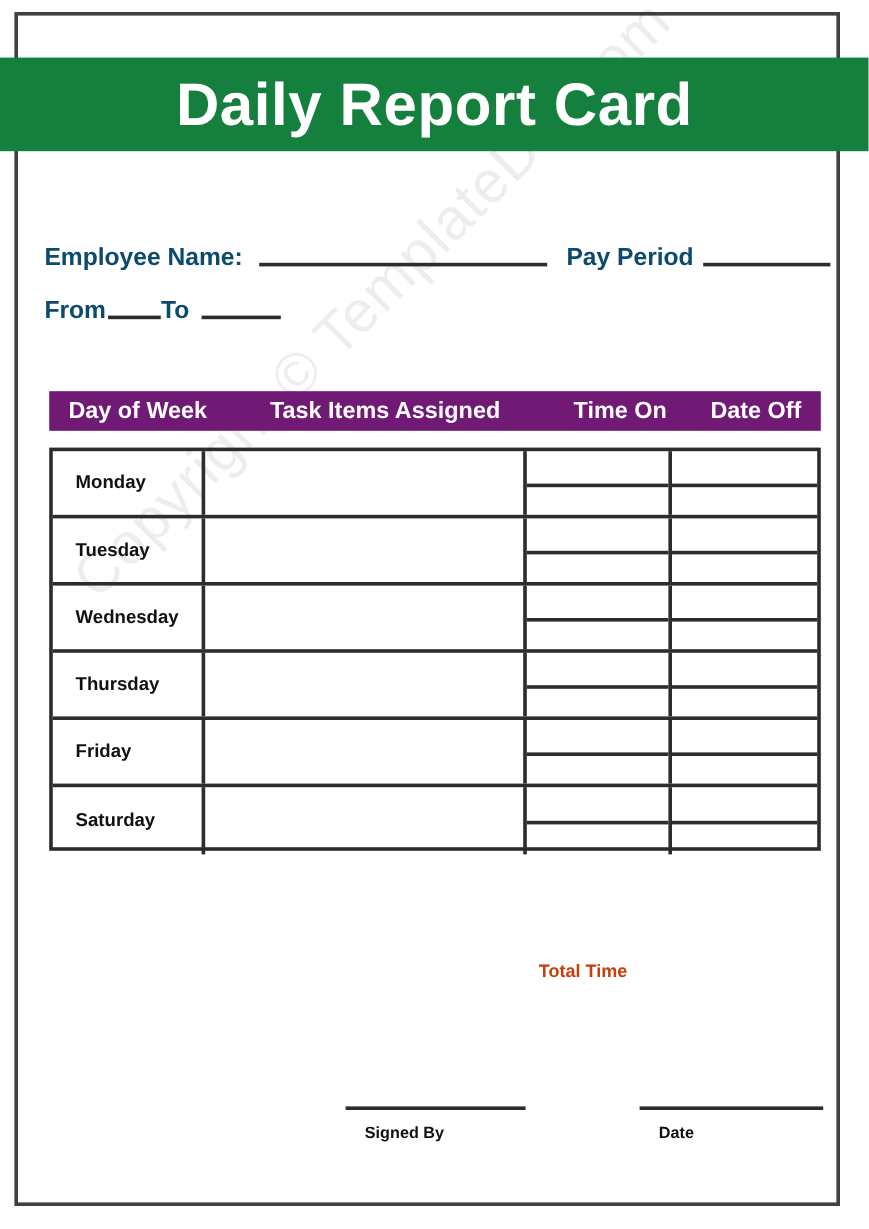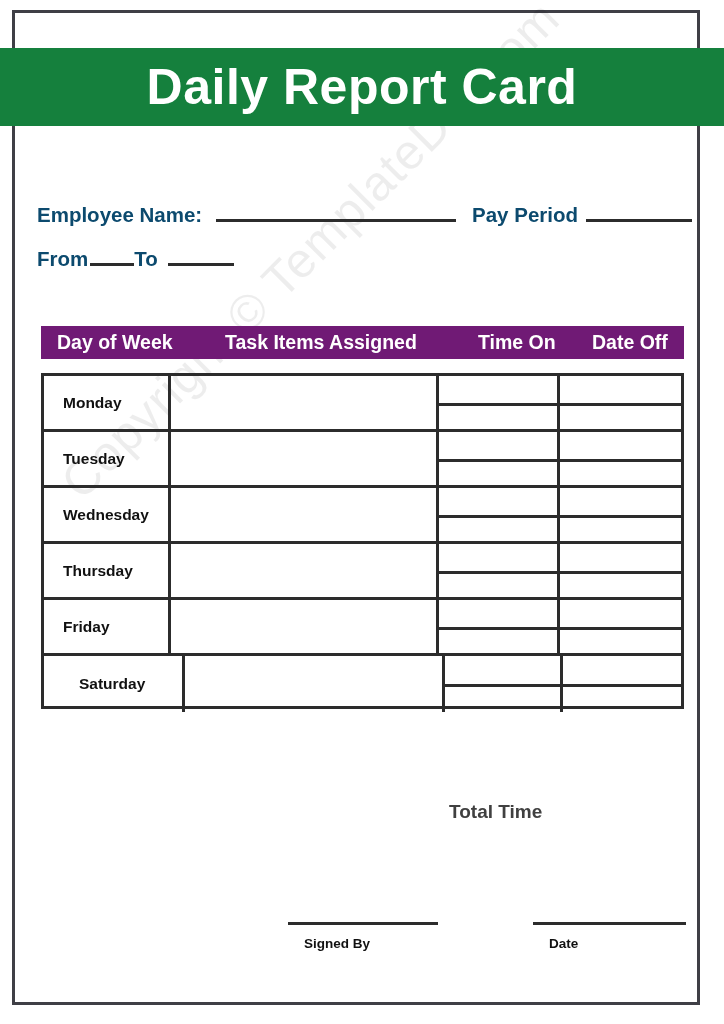--- a/index.html
+++ b/index.html
@@ -138,21 +138,21 @@
     border: 3px solid #2c2c2c;
     box-sizing: border-box;
   }
   .grid-row {
     position: relative;
     height: 56px;
     box-sizing: border-box;
     border-bottom: 3px solid #2c2c2c;
     display: flex;
   }
-  .grid-row:last-child { border-bottom: none; margin-left: 16px; }
+  .grid-row:last-child { border-bottom: none; }
 
   .cell-day {
     width: 130px;
     box-sizing: border-box;
     border-right: 3px solid #2c2c2c;
     display: flex;
     align-items: center;
     padding-left: 19px;
     font-size: 15.5px;
     font-weight: bold;
@@ -179,23 +179,23 @@
     top: 50%;
     height: 0;
     border-top: 3px solid #2c2c2c;
   }
 
   
   .total-time {
     position: absolute;
     left: 449px;
     top: 801px;
-    font-size: 19px;
-    font-weight: bold;
-    color: #404040;
+    font-size: 15px;
+    font-weight: bold;
+    color: #c2410c;
   }
 
   
   .sign-area {
     position: absolute;
     left: 0;
     top: 922px;
     width: 724px;
     height: 60px;
   }

